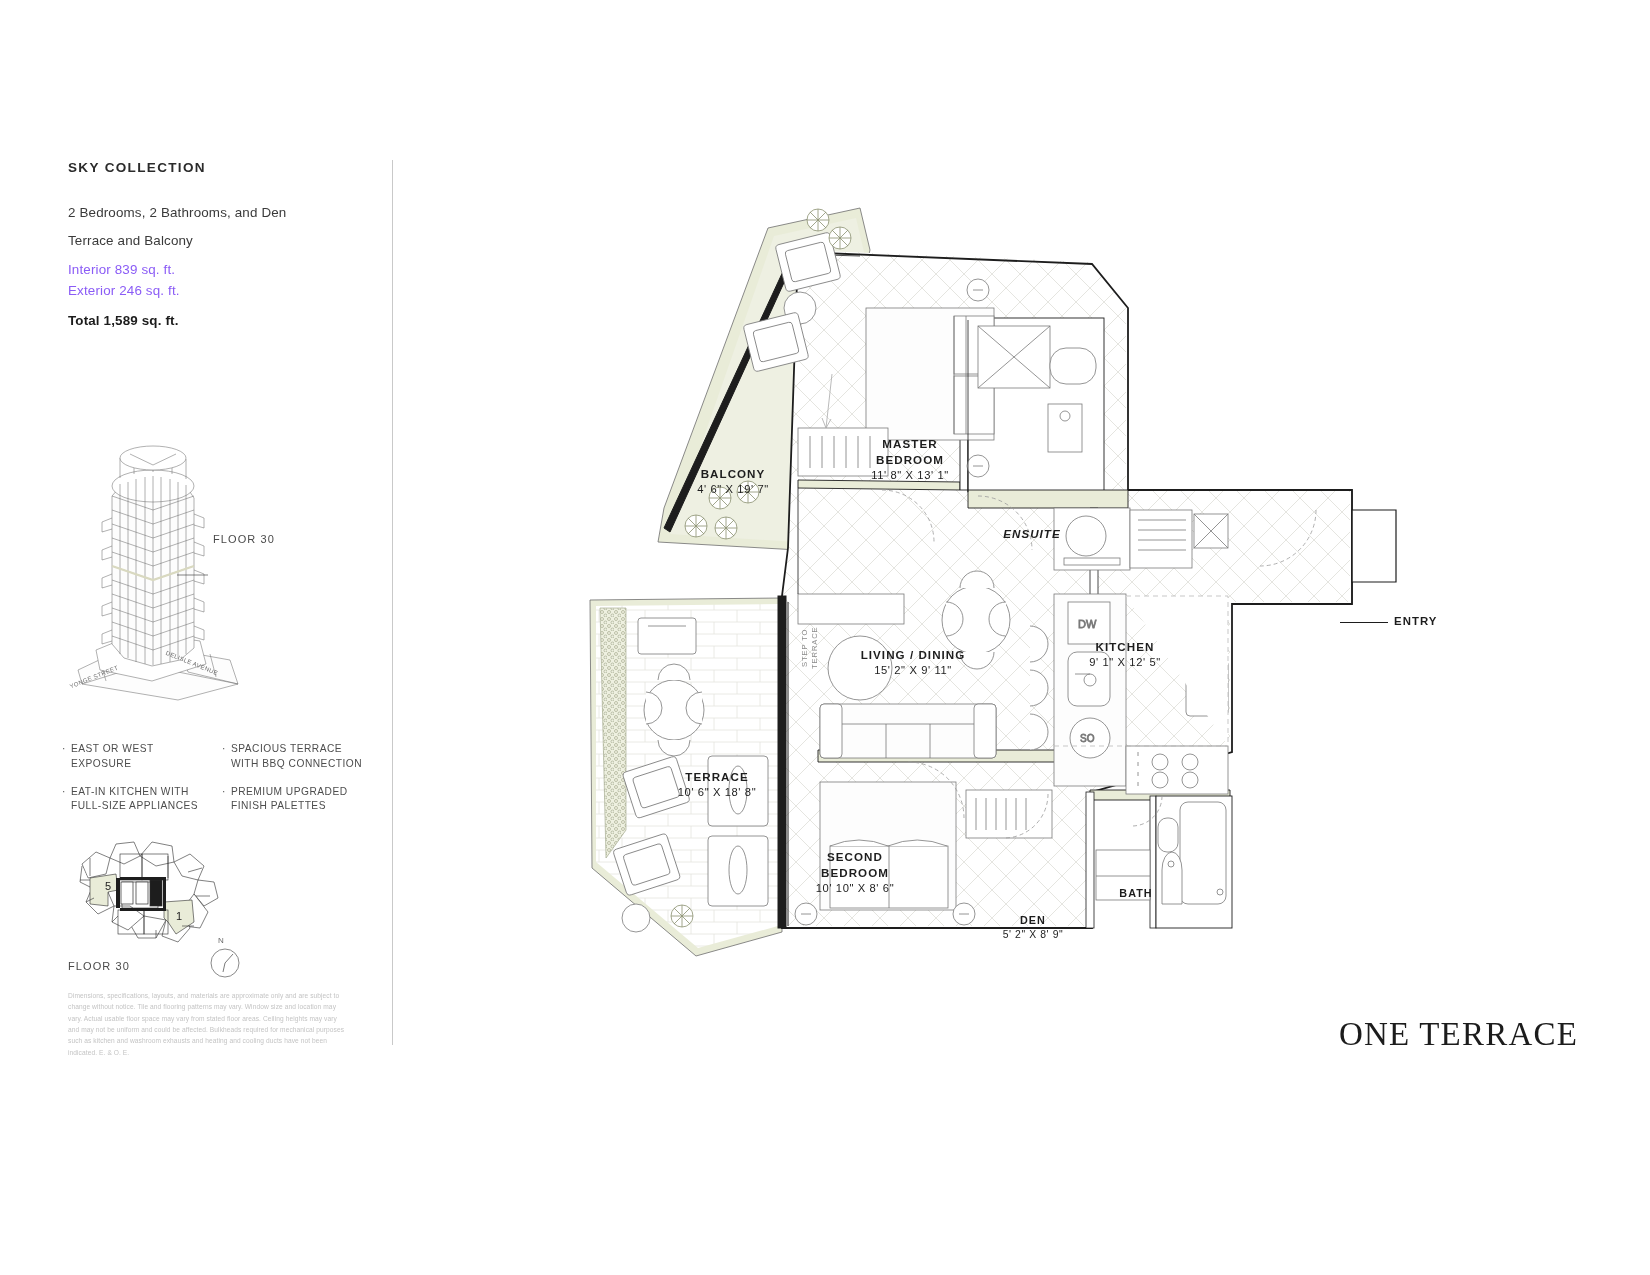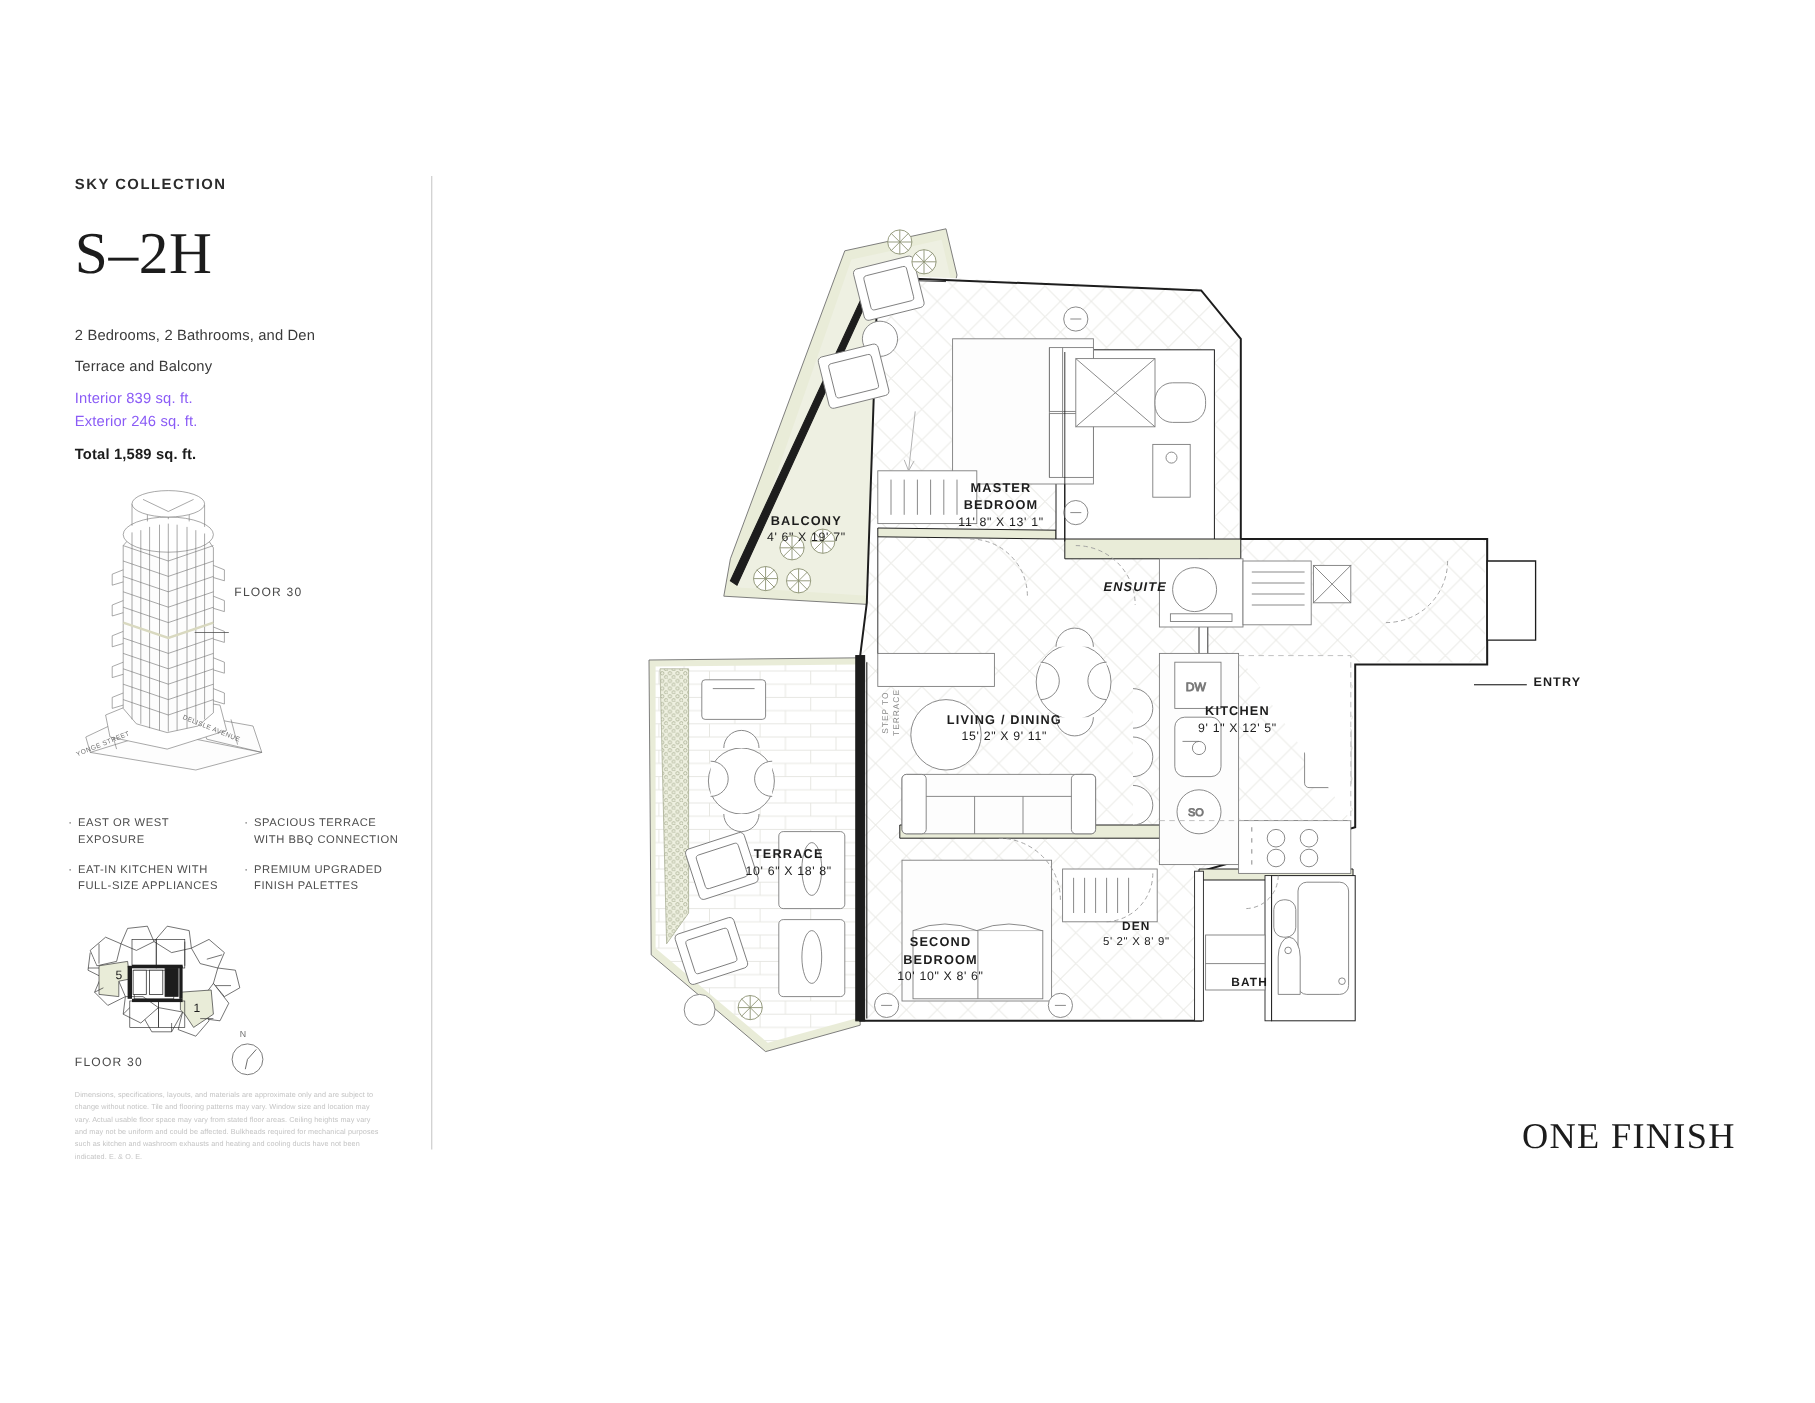--- a/index.html
+++ b/index.html
@@ -123,21 +123,20 @@
     font-family:"Liberation Serif", serif;
     font-size:33px; letter-spacing:1.2px; color:#1c1c1c;
     white-space:nowrap;
   }
 </style>
 </head>
 <body>
 
 <div id="left-col">
   <div class="collection-label">SKY COLLECTION</div>
-  <div class="suite-code">S–2H</div>
   <div class="desc-line">2 Bedrooms, 2 Bathrooms, and Den</div>
   <div class="desc-line">Terrace and Balcony</div>
   <div class="area-line">Interior  839 sq. ft.</div>
   <div class="area-line">Exterior  246 sq. ft.</div>
   <div class="area-total">Total  1,589 sq. ft.</div>
 </div>
 
 <div id="divider"></div>
 
 <div id="tower-block">
@@ -553,28 +552,28 @@
   <div class="rname">TERRACE</div>
   <div class="rdim">10' 6" X 18' 8"</div>
 </div>
 
 <div class="rlabel" style="left:785px; top:821px; width:140px;">
   <div class="rname" style="white-space:pre-line;">SECOND
 BEDROOM</div>
   <div class="rdim">10' 10" X 8' 6"</div>
 </div>
 
-<div class="rlabel small" style="left:978px; top:807px; width:110px;">
+<div class="rlabel small" style="left:978px; top:885px; width:110px;">
   <div class="rname">DEN</div>
   <div class="rdim">5' 2" X 8' 9"</div>
 </div>
 
 <div class="rlabel small" style="left:1088px; top:858px; width:96px;">
   <div class="rname">BATH</div>
 </div>
 
 <div class="vlabel" style="left:800px; top:612px; height:72px; white-space:pre-line;">STEP TO
 TERRACE</div>
 
 <div id="entry-leader"></div>
 <div id="entry-label">ENTRY</div>
 
-<div id="brand">ONE FINISH</div>
+<div id="brand">ONE TERRACE</div>
 
 </body></html>

